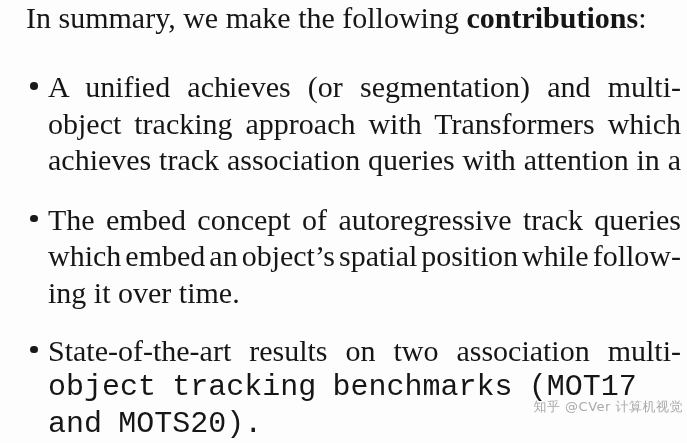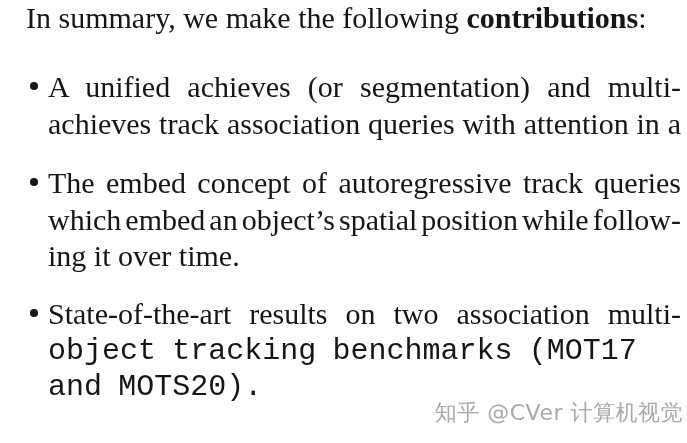--- a/index.html
+++ b/index.html
@@ -49,41 +49,42 @@
     width:7.5px;height:7.5px;
     border-radius:50%;
     background:#191919;
   }
   #watermark{
     position:absolute;
     z-index:0;
     top:398px;
     right:4px;
     font-family:"DejaVu Sans", sans-serif;
-    font-size:22px;
+    font-size:13px;
     letter-spacing:0.5px;
     color:rgba(150,150,150,0.82);
     white-space:nowrap;
     margin-left:12px;
   }
 </style>
 </head>
 <body>
 
 <div id="page">
 
   <div id="watermark">知乎 @CVer 计算机视觉</div>
 
   <div id="content">
 
     <div class="intro"><span>In summary, we make the following </span><span class="b">contributions</span><span>:</span></div>
 
     <div class="item item-1">
       <span class="bullet"></span>
       <div class="ln">A unified achieves (or segmentation) and multi-</div>
+      <div class="ln">object tracking approach with Transformers which</div>
       <div class="ln">achieves track association queries with attention in a</div>
     </div>
 
     <div class="item item-2">
       <span class="bullet"></span>
       <div class="ln">The embed concept of autoregressive track queries</div>
       <div class="ln tight">which embed an object’s spatial position while follow-</div>
       <div class="ln last">ing it over time.</div>
     </div>
 

